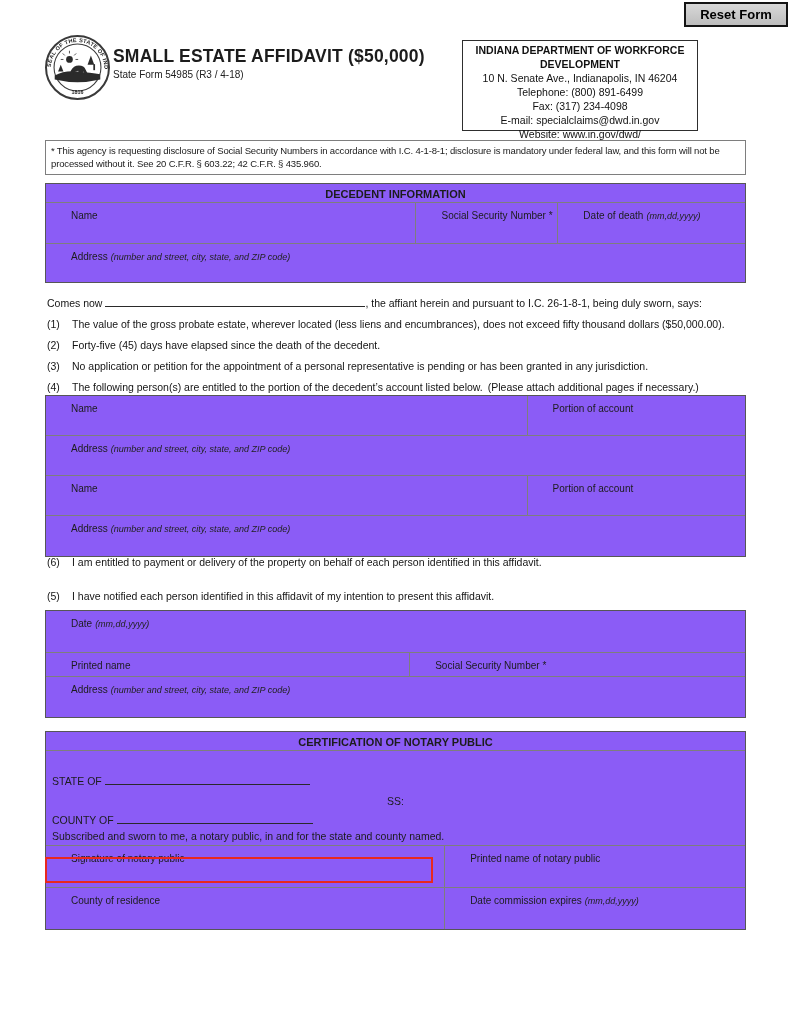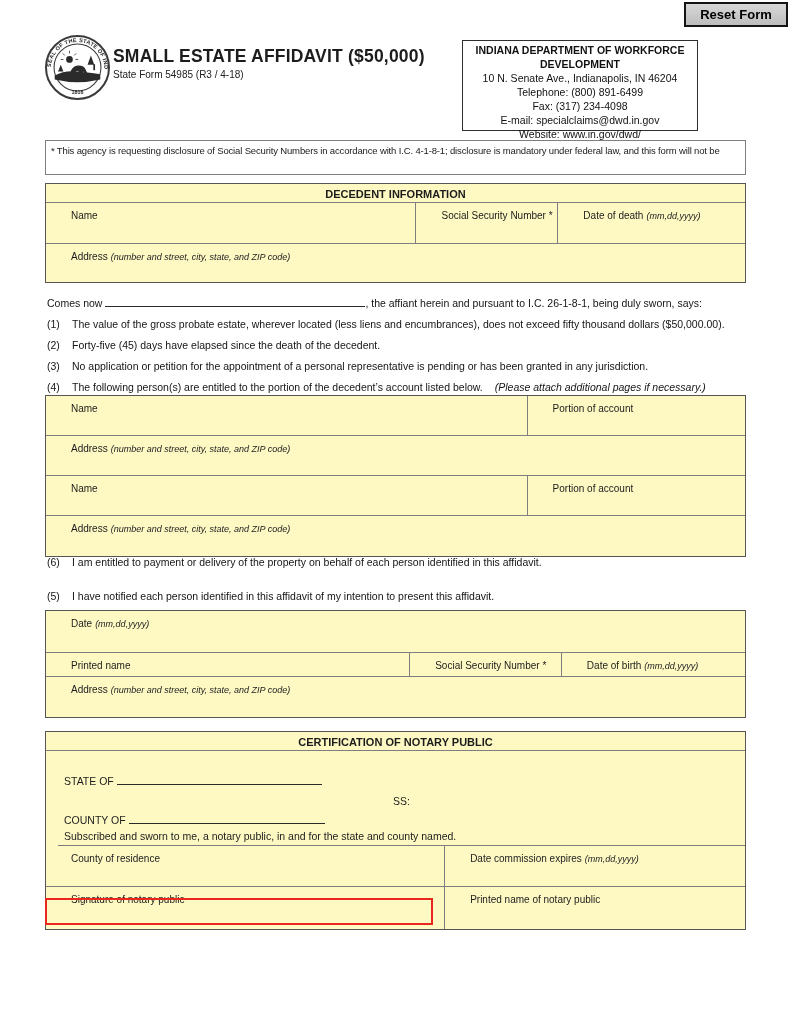--- a/index.html
+++ b/index.html
@@ -34,57 +34,57 @@
 
   
   .disclosure {
     position:absolute; left:45px; top:140px; width:701px; height:35px;
     border:1px solid #7e7e7e; padding:3px 0 0 5px;
     font-size:9.5px; letter-spacing:-0.15px; line-height:13px; color:#1a1a1a;
     white-space:nowrap;
   }
 
   
-  .ftable { position:absolute; left:45px; width:701px; border:1.5px solid #565656; background:#fef9c3; }
+  .ftable { position:absolute; left:45px; width:701px; border:1.5px solid #565656; background:#8b5cf6; }
   .frow { display:flex; border-bottom:1px solid #7e7e7e; }
   .frow:last-child { border-bottom:none; }
   .fcell { position:relative; border-right:1px solid #7e7e7e; padding:2px 4px 0 5px; overflow:visible; }
   .fcell:last-child { border-right:none; }
   .sect-hdr { justify-content:center; align-items:center; }
   .sect-hdr .fcell { width:100%; text-align:center; font-weight:bold; font-size:11px; padding:2px 0 0 0; }
   .lbl { font-size:10px; color:#1c1c1c;margin-left:20px; }
   .fmt { font-size:9px; font-style:italic; margin-left:3px; color:#222; }
 
   .decedent { top:183px; }
   .dec-r1 { height:41px; }
   .dec-r2 { height:38px; }
   .hdr-row { height:19px; }
 
   
   .pline { position:absolute; left:47px; width:700px; font-size:10.5px; white-space:nowrap; color:#141414; }
   .pnum  { display:inline-block; width:25px; }
-  .pnote { font-style:italic; margin-left:12px; }
+  .pnote { margin-left:5px; }
   .blank { display:inline-block; border-bottom:1px solid #2a2a2a; height:11px; vertical-align:baseline; }
 
   .persons { top:395px; }
   .per-row { height:40px; }
 
   .sigblock { top:610px; }
   .sig-r1 { height:42px; }
   .sig-r2 { height:24px; }
   .sig-r3 { height:40px; }
 
   .req-highlight {
     position:absolute; border:2px solid #e8281f; pointer-events:none; z-index:3;
   }
   .hl-affiant { left:-1px; right:-2px; top:11px; bottom:-1px; }
   .hl-notary  { left:-1px; right:11px; top:11px; bottom:4px; }
 
   .notary { top:731px; }
-  .not-body { height:95px; position:relative;margin-left:12px; }
+  .not-body { height:95px; position:relative; }
   .not-line { position:absolute; font-size:10.5px; white-space:nowrap; }
   .not-r1 { height:42px; }
   .not-r2 { height:41px; }
 
   
   .w53  { width:53%; }  .w203 { width:20.3%; } .w267 { width:26.7%; }
   .w689 { width:68.9%; } .w311 { width:31.1%; }
   .w736 { width:73.6%; } .w264 { width:26.4%; }
   .w521 { width:52.1%; } .w217 { width:21.7%; } .w262 { width:26.2%; }
   .w571 { width:57.1%; } .w429 { width:42.9%; }
@@ -132,20 +132,21 @@
     <div class="a-name">INDIANA DEPARTMENT OF WORKFORCE DEVELOPMENT</div>
     <div>10 N. Senate Ave., Indianapolis, IN  46204</div>
     <div>Telephone:  (800) 891-6499</div>
     <div>Fax:  (317) 234-4098</div>
     <div>E-mail:  specialclaims@dwd.in.gov</div>
     <div>Website:  www.in.gov/dwd/</div>
   </div>
 
   <div class="disclosure">
     <div>* This agency is requesting disclosure of Social Security Numbers in accordance with I.C. 4-1-8-1; disclosure is mandatory under federal law, and this form will not be</div>
+    <div>processed without it.  See 20 C.F.R. § 603.22; 42 C.F.R. § 435.960.</div>
   </div>
 
   <div class="ftable decedent">
     <div class="frow hdr-row sect-hdr">
       <div class="fcell">DECEDENT INFORMATION</div>
     </div>
     <div class="frow dec-r1">
       <div class="fcell w53">
         <span class="lbl">Name</span>
       </div>
@@ -223,23 +224,20 @@
         <span class="lbl">Date</span><span class="fmt">(mm,dd,yyyy)</span>
       </div>
     </div>
     <div class="frow sig-r2">
       <div class="fcell w521">
         <span class="lbl">Printed name</span>
       </div>
       <div class="fcell w217">
         <span class="lbl">Social Security Number *</span>
       </div>
-      <div class="fcell w262">
-        <span class="lbl">Date of birth</span><span class="fmt">(mm,dd,yyyy)</span>
-      </div>
     </div>
     <div class="frow sig-r3">
       <div class="fcell w100">
         <span class="lbl">Address</span><span class="fmt">(number and street, city, state, and ZIP code)</span>
       </div>
     </div>
   </div>
 
   <div class="ftable notary">
     <div class="frow hdr-row sect-hdr">
@@ -254,34 +252,34 @@
         <div class="not-line" style="top:44px; left:0; right:0; text-align:center;">
           <span>SS:</span>
         </div>
         <div class="not-line" style="top:62px; left:6px;">
           <span>COUNTY OF</span>
           <span class="blank" style="width:196px;"></span>
         </div>
         <div class="not-line" style="top:79px; left:6px;">
           <span>Subscribed and sworn to me, a notary public, in and for the state and county named.</span>
         </div>
-      </div>
-    </div>
-    <div class="frow not-r2">
-      <div class="fcell w571">
-        <span class="lbl">County of residence</span>
-      </div>
-      <div class="fcell w429">
-        <span class="lbl">Date commission expires</span><span class="fmt">(mm,dd,yyyy)</span>
       </div>
     </div>
     <div class="frow not-r1">
       <div class="fcell w571">
         <span class="lbl">Signature of notary public</span>
         <div class="req-highlight hl-notary"></div>
       </div>
       <div class="fcell w429">
         <span class="lbl">Printed name of notary public</span>
       </div>
     </div>
+    <div class="frow not-r2">
+      <div class="fcell w571">
+        <span class="lbl">County of residence</span>
+      </div>
+      <div class="fcell w429">
+        <span class="lbl">Date commission expires</span><span class="fmt">(mm,dd,yyyy)</span>
+      </div>
+    </div>
   </div>
 
 </div>
 
 </body></html>

